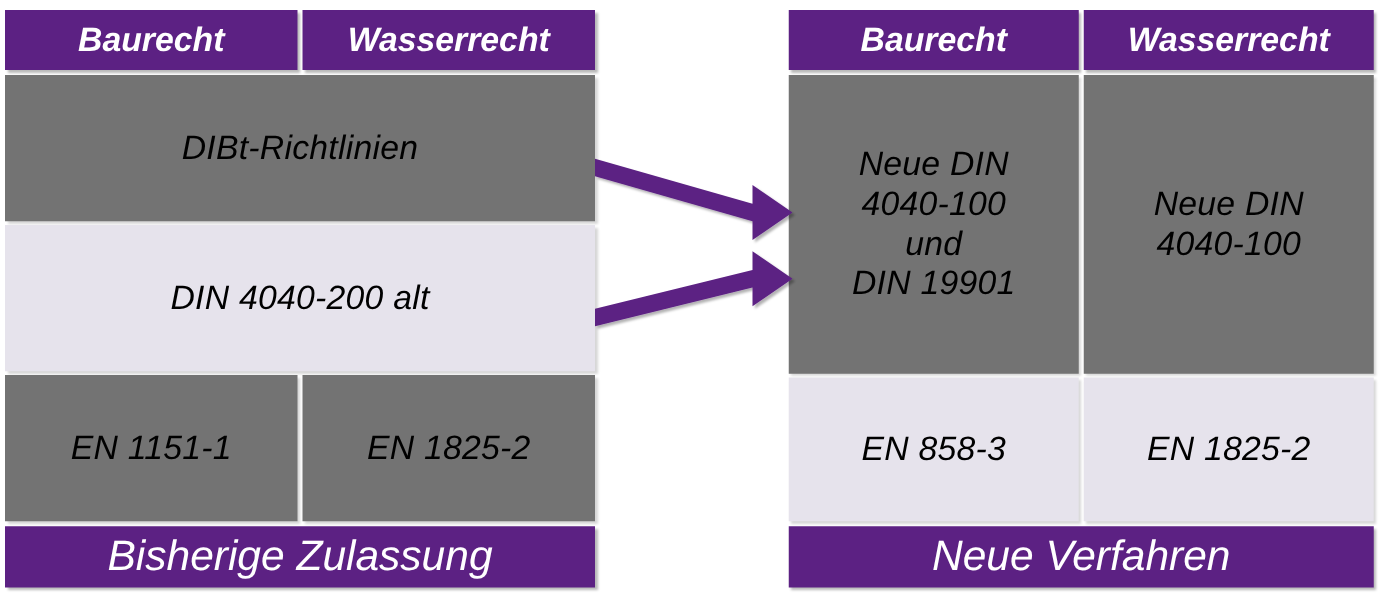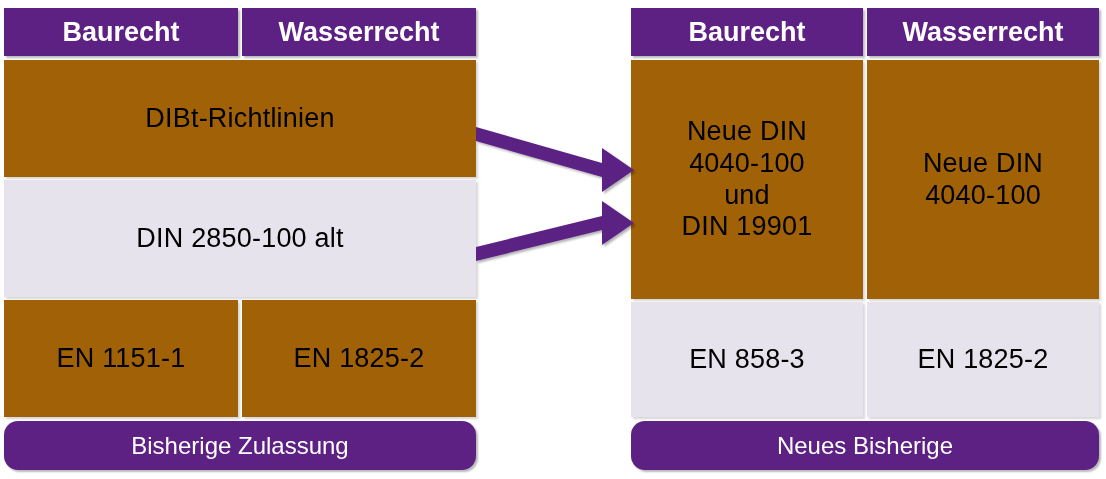--- a/index.html
+++ b/index.html
@@ -10,58 +10,58 @@
   }
   body {
     font-family: "Liberation Sans", sans-serif;
   }
   #stage {
     position: relative;
     width: 1106px;
     height: 479px;
     background: #ffffff;
     overflow: hidden;
+    font-style: italic;
   }
 
   
   .cell {
     position: absolute;
     box-sizing: border-box;
     display: flex;
     align-items: center;
     justify-content: center;
     text-align: center;
     color: #000000;
     font-size: 27px;
     line-height: 1.18;
     letter-spacing: 0.2px;
     white-space: pre-line;
   }
-  .cell.dark  { background: #a16207; }
+  .cell.dark  { background: #737373; }
   .cell.light { background: #e6e3ec; }
 
   .bar {
     position: absolute;
     box-sizing: border-box;
     display: flex;
     align-items: center;
     justify-content: center;
     text-align: center;
     background: #5c2183;
     color: #ffffff;
     box-shadow: 2px 2px 2px rgba(0,0,0,0.28);
   }
   .bar.head {
     font-size: 27px;
     font-weight: bold;
   }
   .bar.foot {
-    font-size: 24px;
+    font-size: 34px;
     font-weight: normal;
-    border-radius: 14px;
   }
 
   
   .shadowed { box-shadow: 2px 2px 2px rgba(0,0,0,0.16); }
 
   
   #arrows {
     position: absolute;
     left: 0;
     top: 0;
@@ -82,21 +82,21 @@
     </div>
     <div class="bar head" style="left:242px; top:8px;  width:234px; height:48px;">
       <span>Wasserrecht</span>
     </div>
 
     <div class="cell dark shadowed" style="left:4px; top:60px; width:472px; height:117px;">
       <span>DIBt-Richtlinien</span>
     </div>
 
     <div class="cell light shadowed" style="left:4px; top:180px; width:472px; height:117px;">
-      <span>DIN 2850-100 alt</span>
+      <span>DIN 4040-200 alt</span>
     </div>
 
     <div class="cell dark shadowed" style="left:4px; top:300px; width:234px; height:117px;">
       <span>EN 1151-1</span>
     </div>
     <div class="cell dark shadowed" style="left:242px; top:300px; width:234px; height:117px;">
       <span>EN 1825-2</span>
     </div>
 
     <div class="bar foot" style="left:4px; top:421px; width:472px; height:49px;">
@@ -125,21 +125,21 @@
     </div>
 
     <div class="cell light shadowed" style="left:631px; top:302px; width:232px; height:115px;">
       <span>EN 858-3</span>
     </div>
     <div class="cell light shadowed" style="left:867px; top:302px; width:232px; height:115px;">
       <span>EN 1825-2</span>
     </div>
 
     <div class="bar foot" style="left:631px; top:421px; width:468px; height:49px;">
-      <span>Neues Bisherige</span>
+      <span>Neue Verfahren</span>
     </div>
   </div>
 
   <svg id="arrows" viewBox="0 0 1106 479">
     <defs>
       <filter id="arrowShadow" x="-20%" y="-20%" width="160%" height="160%">
         <feDropShadow dx="2" dy="2" stdDeviation="1" flood-color="#000000" flood-opacity="0.30"></feDropShadow>
       </filter>
     </defs>
 

